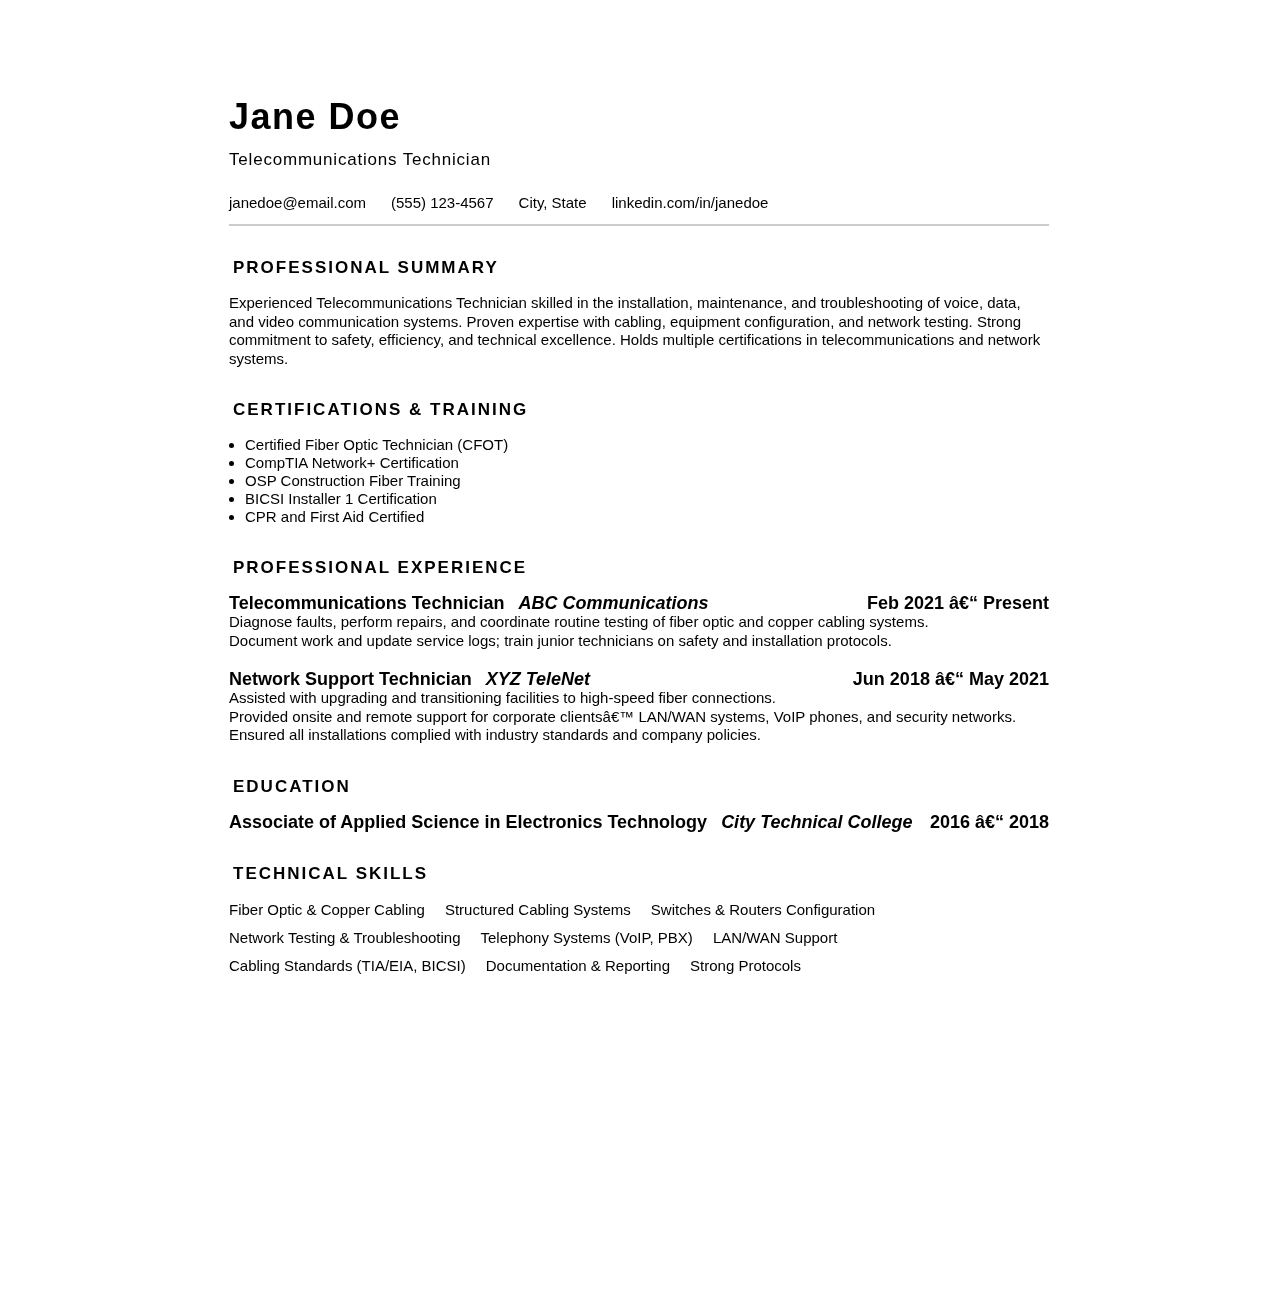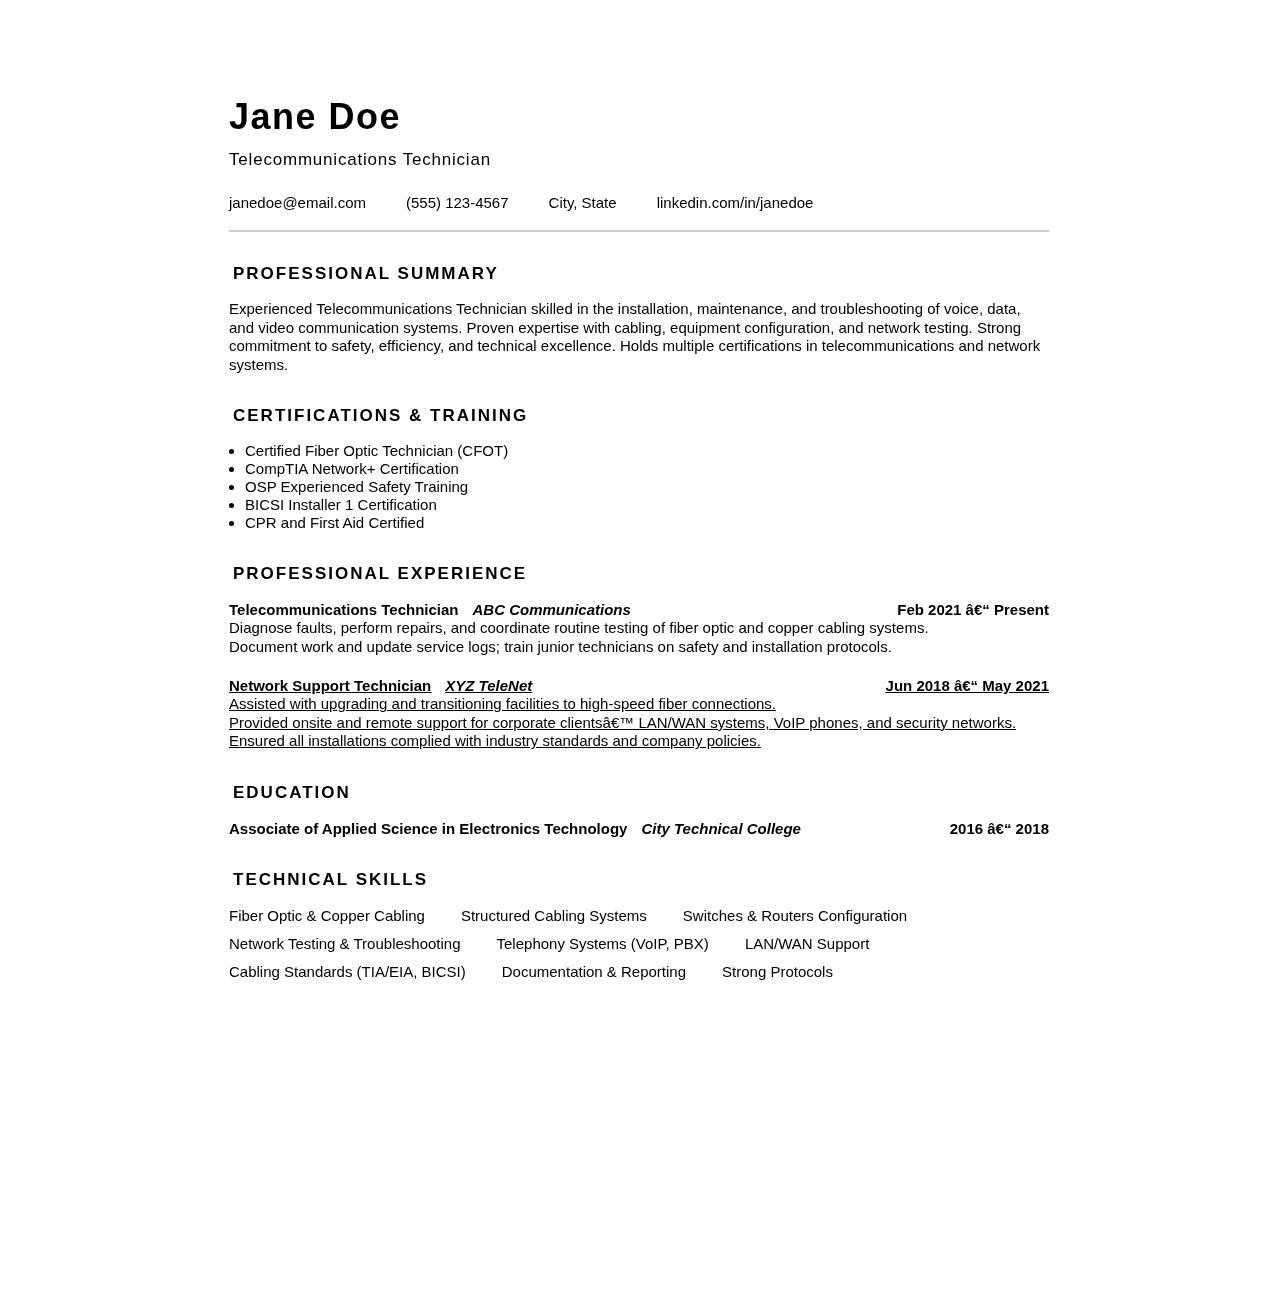--- a/index.html
+++ b/index.html
@@ -24,24 +24,24 @@
     margin: 0 0 13px 0;
   }
   .subtitle {
     font-size: 17px;
     letter-spacing: 0.8px;
     line-height: 20px;
     margin: 0 0 23px 0;
   }
   .contact-row {
     display: flex;
-    gap: 40px;
+    gap: 25px;
     font-size: 15px;
     line-height: 19px;
-    margin: 0 0 18px 0;
+    margin: 0 0 12px 0;
     white-space: nowrap;
   }
   hr.rule {
     border: none;
     border-top: 2px solid #cccccc;
     margin: 0;
   }
   .section { margin-top: 32px; }
   h2.section-heading {
     font-size: 17px;
@@ -57,42 +57,42 @@
   }
   ul.cert-list {
     margin: 0;
     padding-left: 16px;
   }
   ul.cert-list li {
     font-size: 15px;
     line-height: 18px;
   }
   .job { margin-bottom: 20px; }
-  .job:last-child { margin-bottom: 16px; text-decoration: underline; }
+  .job:last-child { margin-bottom: 16px; }
   .entry-header {
     display: flex;
     justify-content: space-between;
     align-items: center;
-    font-size: 15px;
+    font-size: 18px;
     font-weight: bold;
     line-height: 19px;
   }
   .entry-header .company,
   .entry-header .school {
     font-style: italic;
     margin-left: 14px;
   }
   .entry-header .dates { white-space: nowrap; }
   .job-lines div {
     font-size: 15px;
     line-height: 18.5px;
   }
   .skills-row {
     display: flex;
-    gap: 36px;
+    gap: 20px;
     font-size: 15px;
     line-height: 19px;
     margin-bottom: 9px;
     white-space: nowrap;
   }
   .skills-row:last-child { margin-bottom: 0; }
 </style>
 </head>
 <body>
 
@@ -113,21 +113,21 @@
   <section class="section">
     <h2 class="section-heading">PROFESSIONAL SUMMARY</h2>
     <p class="body-text">Experienced Telecommunications Technician skilled in the installation, maintenance, and troubleshooting of voice, data, and video communication systems. Proven expertise with cabling, equipment configuration, and network testing. Strong commitment to safety, efficiency, and technical excellence. Holds multiple certifications in telecommunications and network systems.</p>
   </section>
 
   <section class="section">
     <h2 class="section-heading">CERTIFICATIONS &amp; TRAINING</h2>
     <ul class="cert-list">
       <li>Certified Fiber Optic Technician (CFOT)</li>
       <li>CompTIA Network+ Certification</li>
-      <li>OSP Experienced Safety Training</li>
+      <li>OSP Construction Fiber Training</li>
       <li>BICSI Installer 1 Certification</li>
       <li>CPR and First Aid Certified</li>
     </ul>
   </section>
 
   <section class="section">
     <h2 class="section-heading">PROFESSIONAL EXPERIENCE</h2>
 
     <article class="job">
       <div class="entry-header">

